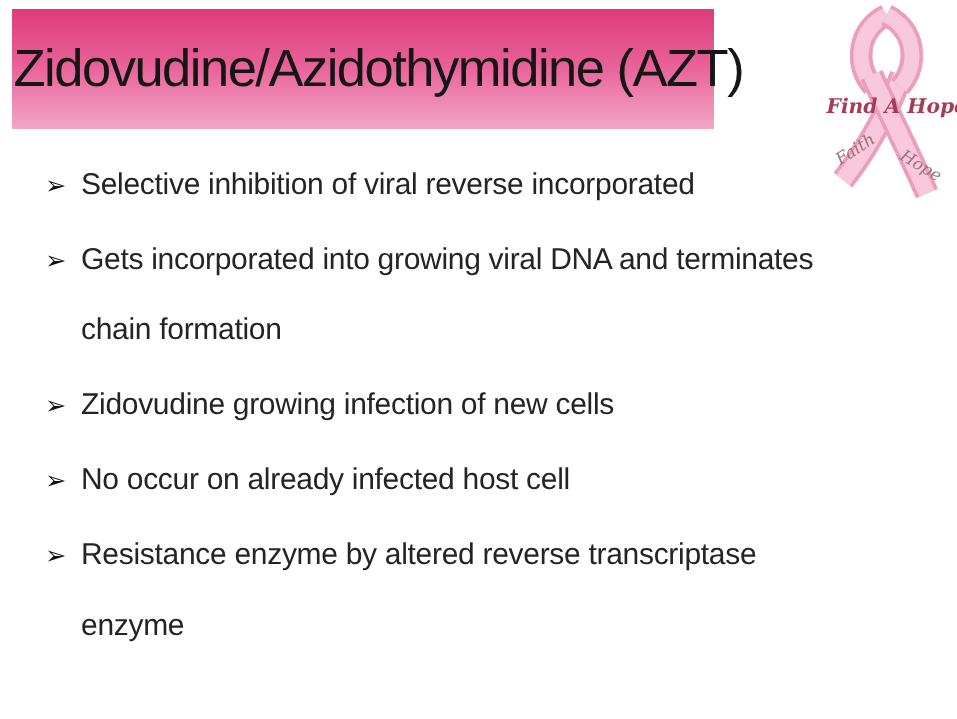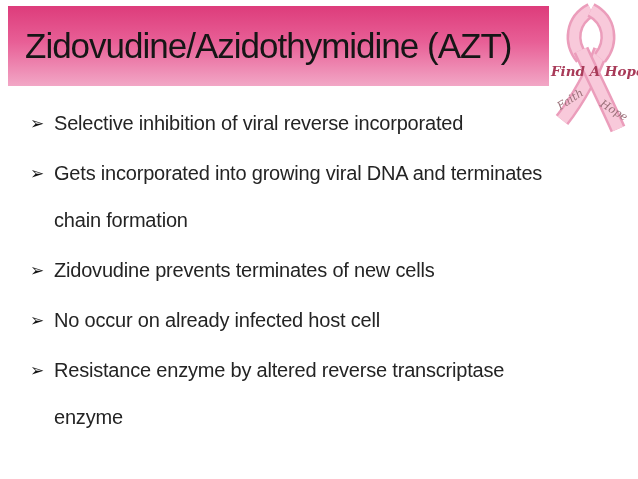--- a/index.html
+++ b/index.html
@@ -2,24 +2,24 @@
 <html><head>
 <meta charset="utf-8">
 <style>
   html,body{margin:0;padding:0;}
   body{
     width:638px;height:479px;position:relative;overflow:hidden;
     background:#ffffff;
     font-family:"Liberation Sans", sans-serif;
   }
   .title-box{
-    position:absolute;left:8px;top:6px;width:541px;height:80px;
+    position:absolute;left:8px;top:6px;width:468px;height:80px;
     background:linear-gradient(180deg,#dd3c7b 0%,#e85f96 45%,#f2a7c6 100%);
     display:flex;align-items:center;
-    box-sizing:border-box;padding-left:17px;
+    box-sizing:border-box;padding-left:1px;
   }
   .title-box h1{
     margin:0;font-size:35px;font-weight:400;letter-spacing:-1px;
     color:#161616;white-space:nowrap;
   }
   .content{
     position:absolute;left:30px;top:100px;width:521px;
   }
   .bullet-item{
     display:flex;align-items:flex-start;
@@ -84,21 +84,21 @@
     <div class="bullet-item">
       <span class="bullet-marker">➢</span>
       <span class="bullet-text">Selective inhibition of viral reverse incorporated</span>
     </div>
     <div class="bullet-item">
       <span class="bullet-marker">➢</span>
       <span class="bullet-text">Gets incorporated into growing viral DNA and terminates chain formation</span>
     </div>
     <div class="bullet-item">
       <span class="bullet-marker">➢</span>
-      <span class="bullet-text">Zidovudine prevents terminates of new cells</span>
+      <span class="bullet-text">Zidovudine growing infection of new cells</span>
     </div>
     <div class="bullet-item">
       <span class="bullet-marker">➢</span>
       <span class="bullet-text">No occur on already infected host cell</span>
     </div>
     <div class="bullet-item">
       <span class="bullet-marker">➢</span>
       <span class="bullet-text">Resistance enzyme by altered reverse transcriptase enzyme</span>
     </div>
   </div>

